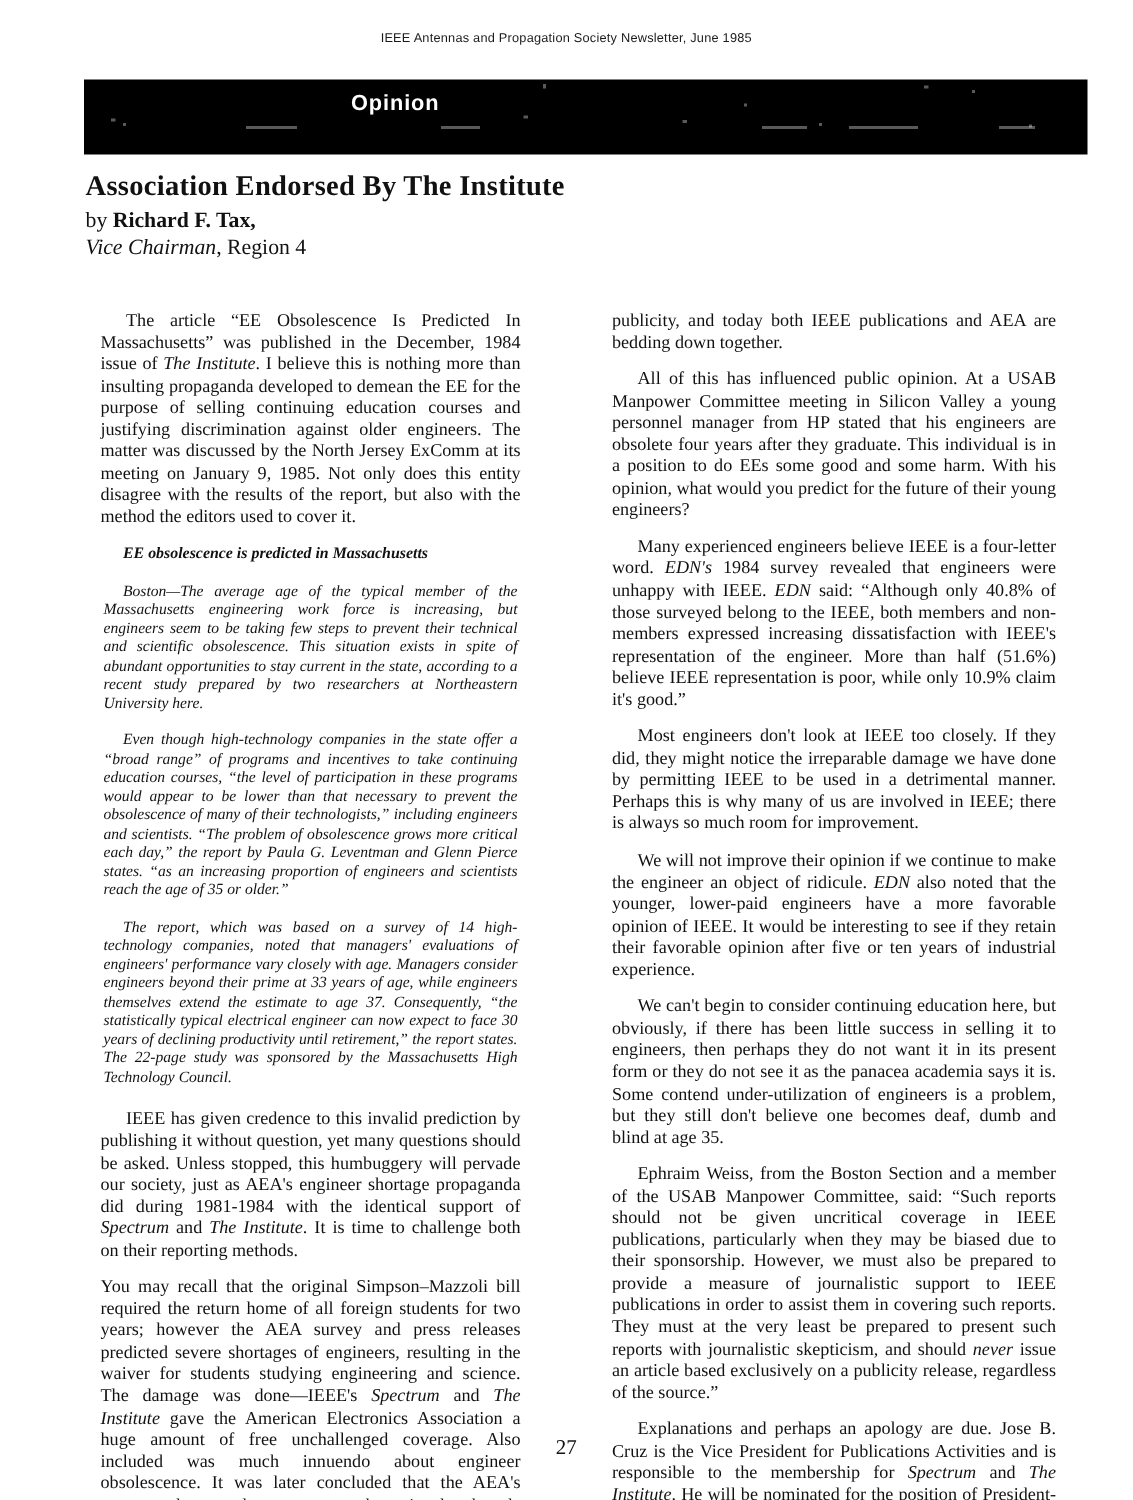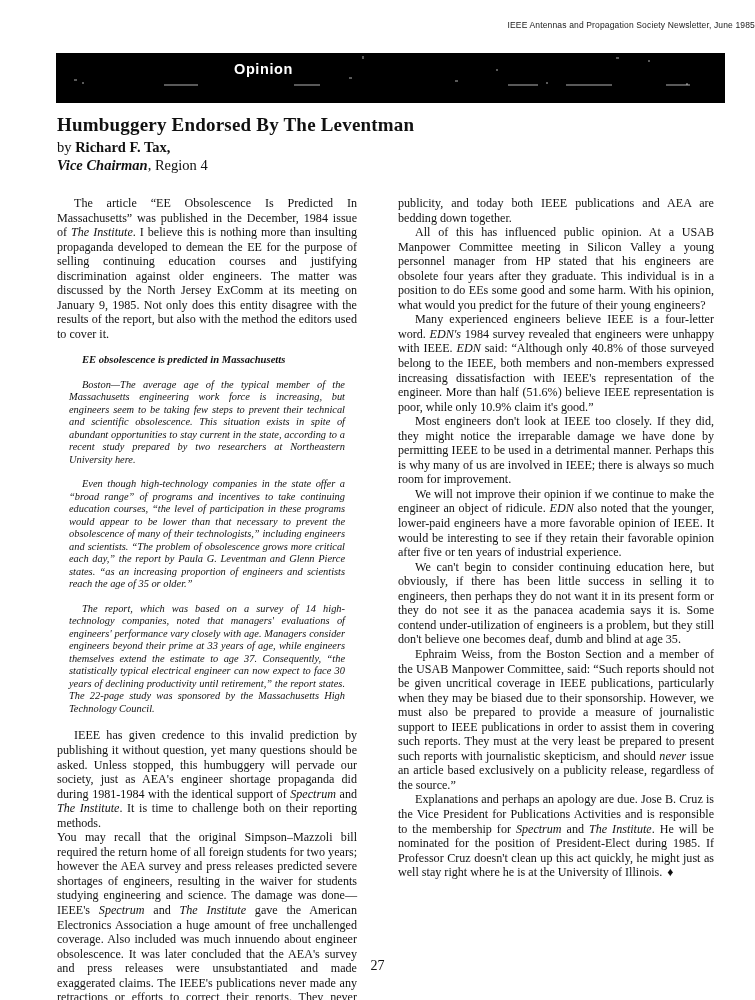--- a/index.html
+++ b/index.html
@@ -22,21 +22,21 @@
     width: 755px;
     height: 1000px;
   }
 
   
   .running-head {
     position: absolute;
     top: 20px;
     left: 0;
     width: 755px;
-    text-align: right;
+    text-align: center;
     font-family: "Liberation Sans", "DejaVu Sans", sans-serif;
     font-size: 8.5px;
     letter-spacing: 0.15px;
     color: #1a1a1a;
   }
 
   
   .banner {
     position: absolute;
     left: 56px;
@@ -79,37 +79,37 @@
     white-space: nowrap;
   }
   .byline {
     position: absolute;
     left: 57px;
     top: 138px;
     font-size: 14.5px;
     line-height: 18px;
   }
   .byline .b-name { font-weight: bold; margin-top: 13px; }
-  .byline .b-role { font-style: italic; font-weight: bold; }
+  .byline .b-role { font-style: italic; }
 
   
   .col {
     position: absolute;
     top: 196px;
     width: 300px;
     font-size: 12.1px;
     line-height: 14.55px;
     text-align: justify;
     color: #111111;
   }
   .col-left  { left: 57px;  }
   .col-right { left: 398px; width: 316px; }
 
   .col p {
-    margin: 0;
+    margin: 10px;
     text-indent: 17px;
   }
   .col p.noindent { text-indent: 0; }
   .col i, .col em { font-style: italic; }
 
   
   .inset {
     margin: 13px 0 13px 0;
     font-size: 10.4px;
     line-height: 12.5px;
@@ -166,21 +166,21 @@
     <span class="banner-speck" style="left:592px; top:7px;  width:2px;  height:2px;"></span>
     <span class="banner-speck" style="left:630px; top:30px; width:2px;  height:2px;"></span>
     <span class="banner-speck" style="left:108px; top:31px; width:34px; height:2px;"></span>
     <span class="banner-speck" style="left:238px; top:31px; width:26px; height:2px;"></span>
     <span class="banner-speck" style="left:452px; top:31px; width:30px; height:2px;"></span>
     <span class="banner-speck" style="left:510px; top:31px; width:46px; height:2px;"></span>
     <span class="banner-speck" style="left:610px; top:31px; width:24px; height:2px;"></span>
     <div class="banner-label">Opinion</div>
   </div>
 
-  <h1 class="headline">Humbuggery Endorsed By The Leventman</h1>
+  <h1 class="headline">Association Endorsed By The Institute</h1>
 
   <div class="byline">
     <span>by </span><span class="b-name">Richard F. Tax,</span><br>
     <span class="b-role">Vice Chairman</span><span>, Region 4</span>
   </div>
 
   <div class="col col-left">
 
     <p>
       The article “EE Obsolescence Is Predicted In

